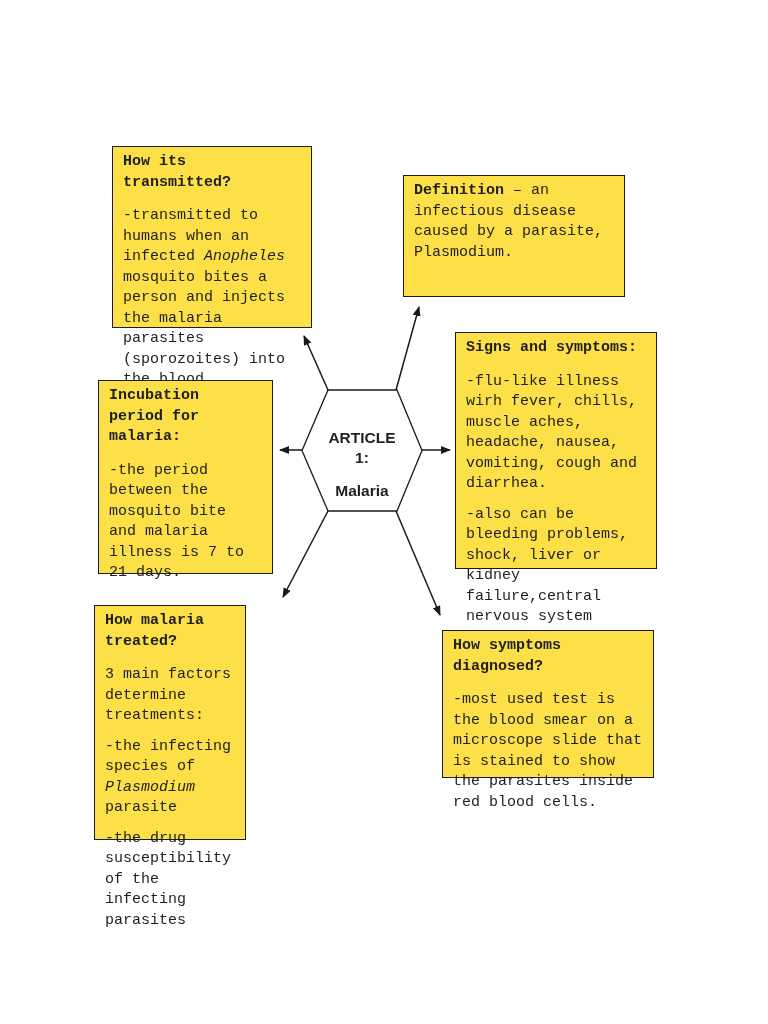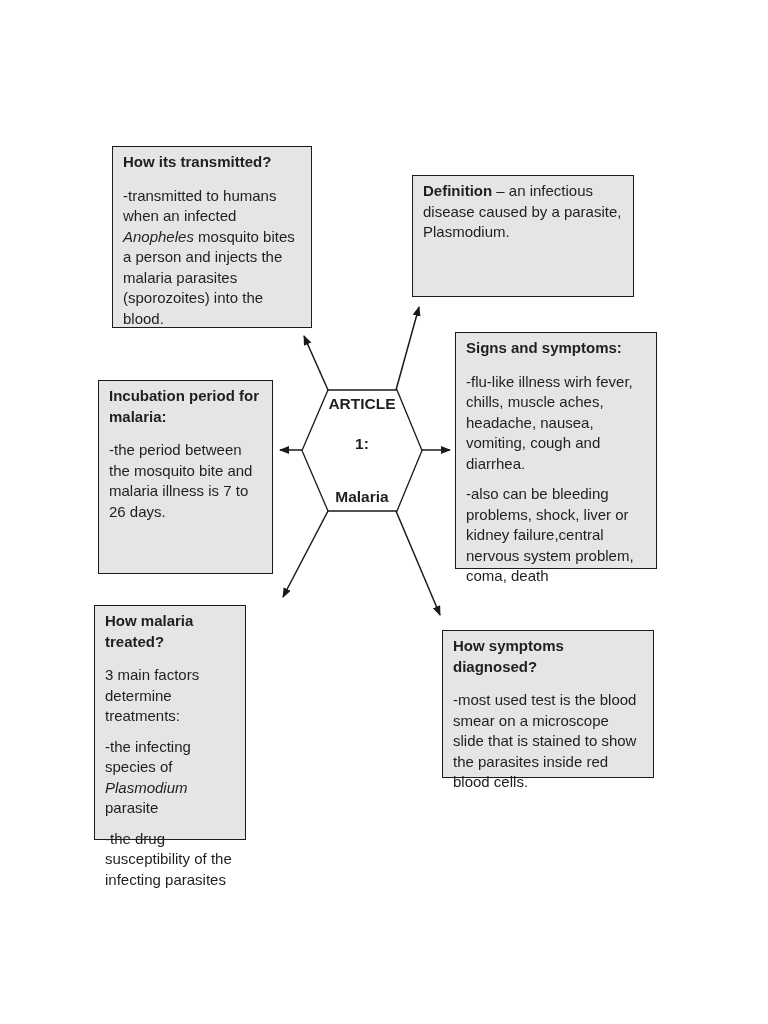--- a/index.html
+++ b/index.html
@@ -30,46 +30,46 @@
     stroke-width:1.5;
   }
   .connector-layer polygon.hex{
     fill:#ffffff;
     stroke:var(--line);
     stroke-width:1.3;
   }
   .box{
     position:absolute;
     border:1.4px solid var(--border);
-    background:#e5e5e5;
+    background:#fde047;
     padding:5px 10px;
     font-size:15px;
     line-height:20.5px;
+    font-family:Liberation Mono, monospace;
   }
   .para{margin:0 0 10px 0;}
   .para.title{margin-bottom:13px;}
   .b{font-weight:700;}
   .i{font-style:italic;}
 
   #box-transmitted{left:112px;top:146px;width:200px;height:182px;}
-  #box-definition {left:403px;top:175px;width:222px;height:122px;margin-left:9px;}
+  #box-definition {left:403px;top:175px;width:222px;height:122px;}
   #box-signs      {left:455px;top:332px;width:202px;height:237px;}
   #box-incubation {left:98px; top:380px;width:175px;height:194px;}
   #box-treated    {left:94px; top:605px;width:152px;height:235px;}
   #box-diagnosed  {left:442px;top:630px;width:212px;height:148px;}
 
   .hex-text{
     position:absolute;
-    left:302px;top:390px;width:120px;height:121px;
+    left:302px;top:404px;width:120px;height:121px;
     display:flex;flex-direction:column;
     align-items:center;justify-content:center;
     font-weight:700;
     font-size:15.5px;
     line-height:20px;
-    gap:20px;
   }
   .hex-text .hex-gap{margin-top:13px;}
 </style>
 </head>
 <body>
 
 <div class="page">
 
   <svg class="connector-layer" viewBox="0 0 768 1024" xmlns="http://www.w3.org/2000/svg">
     <defs>
@@ -96,21 +96,21 @@
   </div>
 
   <div class="box" id="box-signs">
     <p class="para title"><span class="b">Signs and symptoms:</span></p>
     <p class="para"><span>-flu-like illness wirh fever, chills, muscle aches, headache, nausea, vomiting, cough and diarrhea.</span></p>
     <p class="para"><span>-also can be bleeding problems, shock, liver or kidney failure,central nervous system problem, coma, death</span></p>
   </div>
 
   <div class="box" id="box-incubation">
     <p class="para title"><span class="b">Incubation period for malaria:</span></p>
-    <p class="para"><span>-the period between the mosquito bite and malaria illness is 7 to 26 days.</span></p>
+    <p class="para"><span>-the period between the mosquito bite and malaria illness is 7 to 21 days.</span></p>
   </div>
 
   <div class="box" id="box-treated">
     <p class="para title"><span class="b">How malaria treated?</span></p>
     <p class="para"><span>3 main factors determine treatments:</span></p>
     <p class="para"><span>-the infecting species of </span><span class="i">Plasmodium</span><span> parasite</span></p>
     <p class="para"><span>-the drug susceptibility of the infecting parasites</span></p>
   </div>
 
   <div class="box" id="box-diagnosed">

